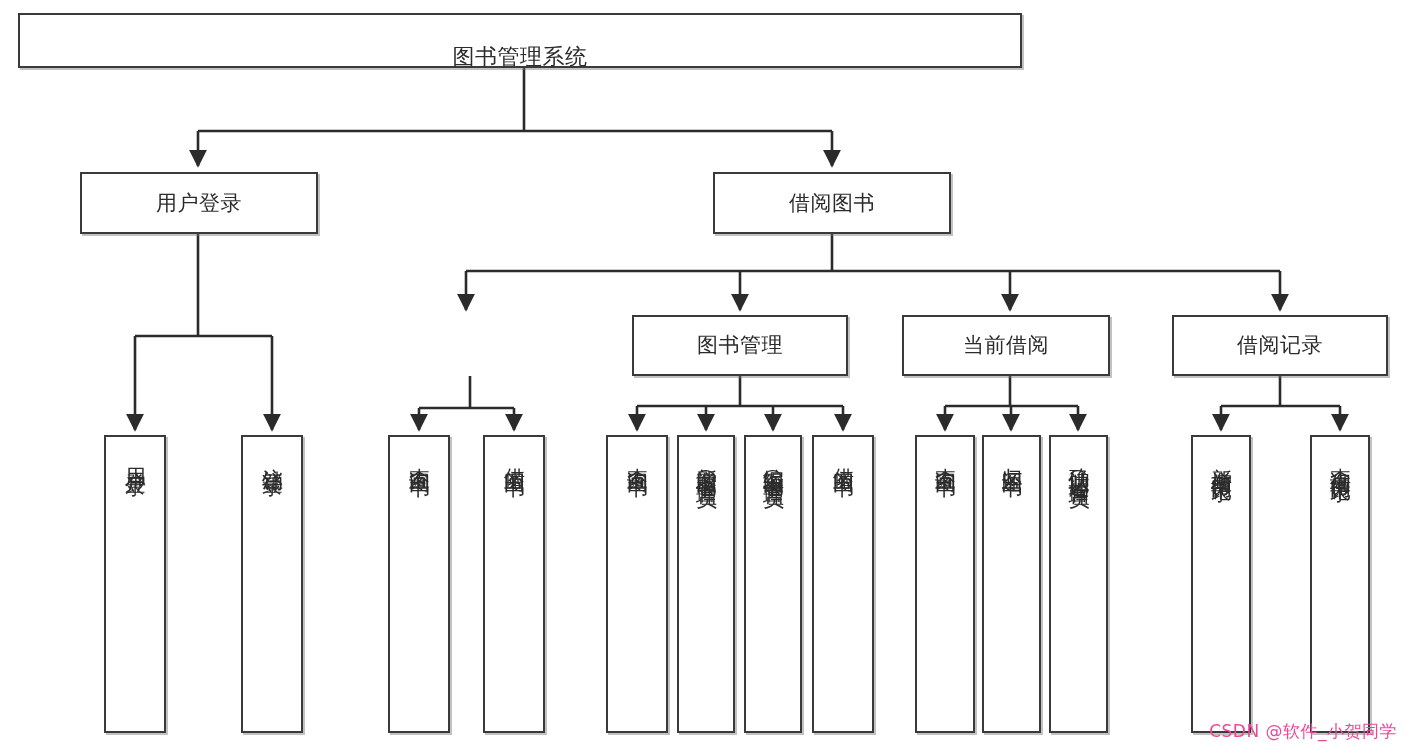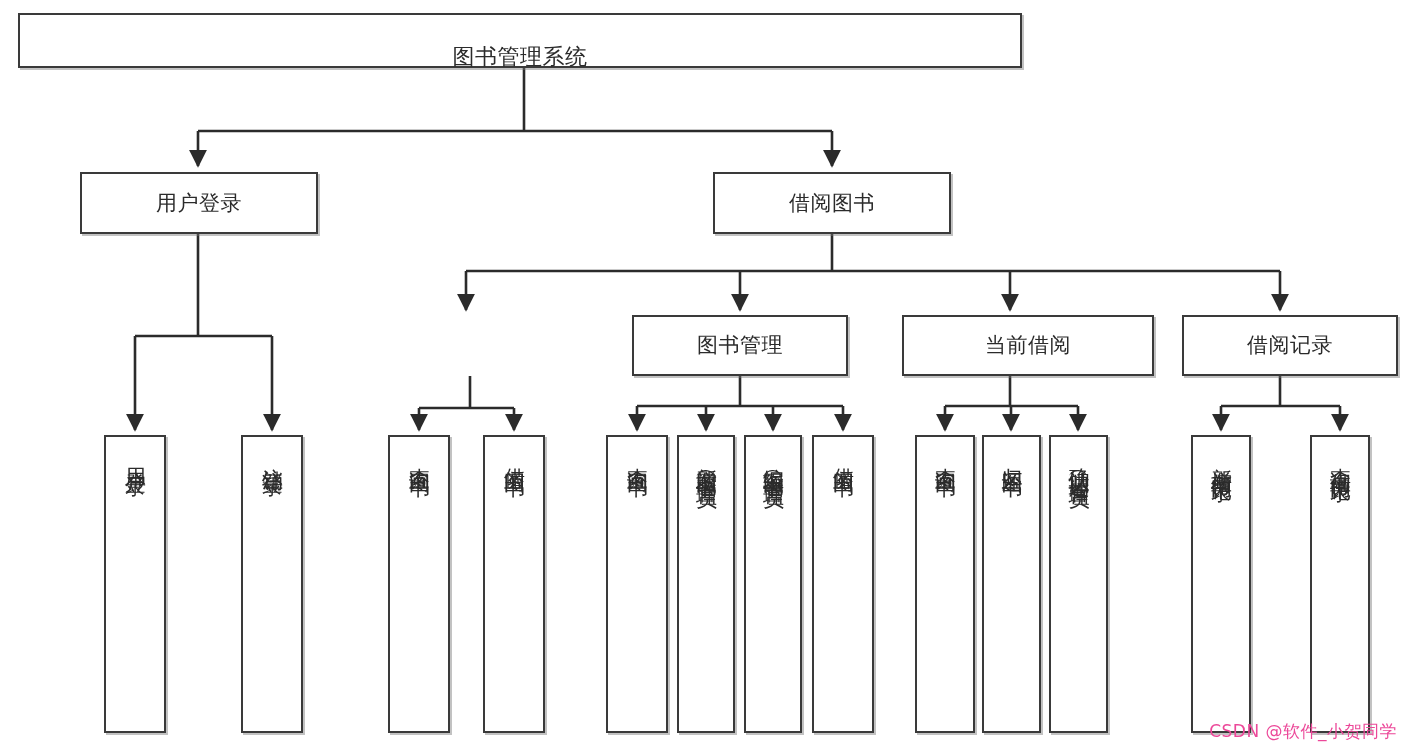--- a/index.html
+++ b/index.html
@@ -129,24 +129,24 @@
   <div class="node h" style="left:80px;top:172px;width:238px;height:62px;">
     <span class="label">用户登录</span>
   </div>
   <div class="node h" style="left:713px;top:172px;width:238px;height:62px;">
     <span class="label">借阅图书</span>
   </div>
 
   <div class="node h" style="left:632px;top:315px;width:216px;height:61px;">
     <span class="label">图书管理</span>
   </div>
-  <div class="node h" style="left:902px;top:315px;width:252px;height:61px;">
+  <div class="node h" style="left:902px;top:315px;width:208px;height:61px;">
     <span class="label">当前借阅</span>
   </div>
-  <div class="node h" style="left:1172px;top:315px;width:216px;height:61px;margin-left:10px;">
+  <div class="node h" style="left:1172px;top:315px;width:216px;height:61px;">
     <span class="label">借阅记录</span>
   </div>
 
   <div class="node v" style="left:104px;top:435px;width:62px;height:298px;">
     <span class="label">用户登录</span>
   </div>
   <div class="node v" style="left:241px;top:435px;width:62px;height:298px;">
     <span class="label">注销登录</span>
   </div>
 

